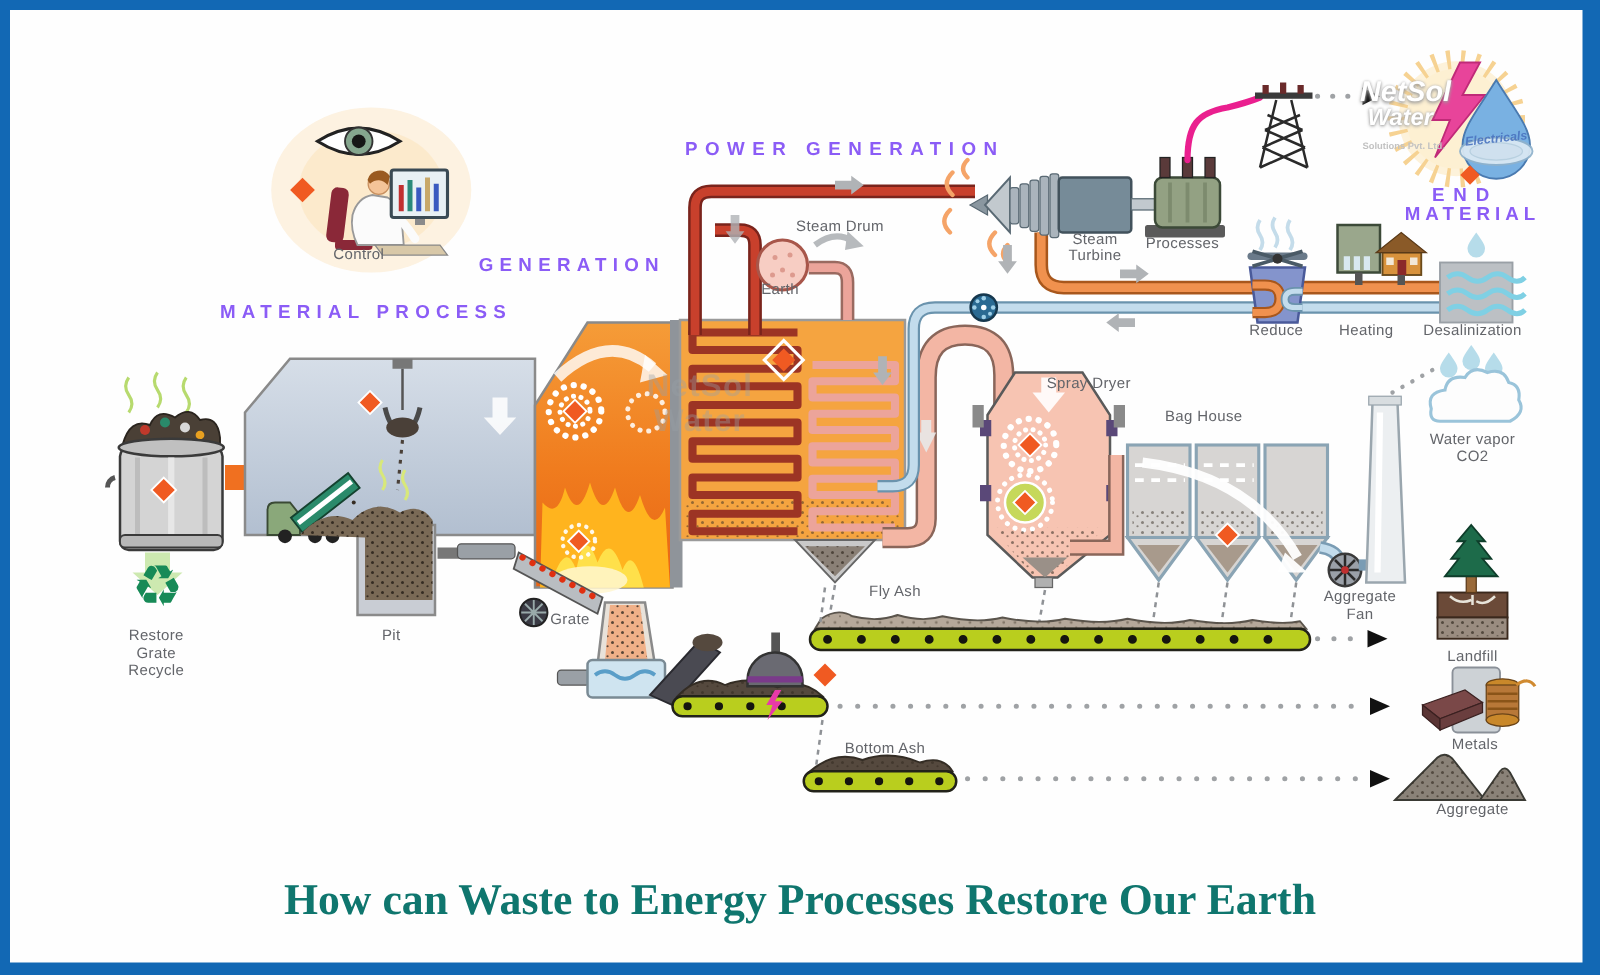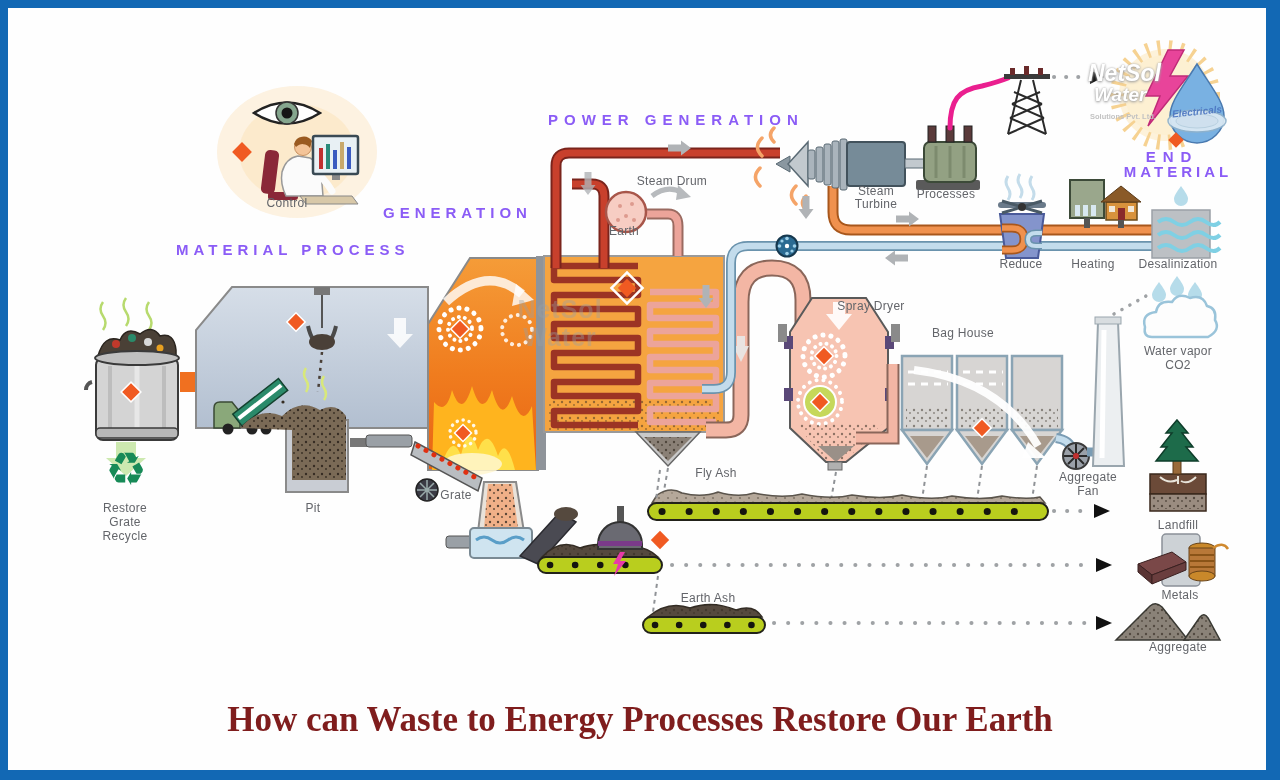--- a/index.html
+++ b/index.html
@@ -33,21 +33,21 @@
   .l-ind1{left:1088px;top:471px}.l-ind2{left:1088px;top:485px}
   .l-wv1{left:1178px;top:345px}.l-wv2{left:1178px;top:359px}
   .l-landfill{left:1178px;top:519px}
   .l-metals{left:1180px;top:589px}
   .l-aggregate{left:1178px;top:641px}
   .l-pit{left:313px;top:502px}
   .l-grate{left:456px;top:489px}
   .l-bottomash{left:708px;top:592px}
   .l-reduce{left:125px;top:502px}.l-reuse{left:125px;top:516px}.l-recycle{left:125px;top:530px}
   .title{position:absolute;left:640px;top:700px;transform:translateX(-50%);
-         font:700 35px "Liberation Serif",serif;color:#7f1d1d;white-space:nowrap;}
+         font:700 35px "Liberation Serif",serif;color:#0f766e;white-space:nowrap;}
   .watermark{position:absolute;left:560px;top:296px;transform:translateX(-50%);
          font:700 25px "Liberation Sans",sans-serif;color:#98a0a6;opacity:.38;
          text-align:center;letter-spacing:1px;line-height:1.1;}
   .recy{position:absolute;left:126px;top:446px;transform:translateX(-50%);
         font-size:46px;line-height:1;color:#178a57;}
   .lg1{position:absolute;left:1088px;top:60px;font:italic 700 23px "Liberation Sans",sans-serif;
        color:#fff;text-shadow:0 1px 3px #9a9a9a,0 0 2px #bbb;}
   .lg2{position:absolute;left:1094px;top:84px;font:italic 700 19px "Liberation Sans",sans-serif;
        color:#fff;text-shadow:0 1px 3px #9a9a9a,0 0 2px #bbb;}
   .lg3{position:absolute;left:1090px;top:112px;font:700 7.5px "Liberation Sans",sans-serif;color:#c2c2c2;text-align:right;}
@@ -553,21 +553,21 @@
   <div class="lbl l-flyash">Fly Ash</div>
   <div class="lbl l-ind1">Aggregate</div>
   <div class="lbl l-ind2">Fan</div>
   <div class="lbl l-wv1">Water vapor</div>
   <div class="lbl l-wv2">CO2</div>
   <div class="lbl l-landfill">Landfill</div>
   <div class="lbl l-metals">Metals</div>
   <div class="lbl l-aggregate">Aggregate</div>
   <div class="lbl l-pit">Pit</div>
   <div class="lbl l-grate">Grate</div>
-  <div class="lbl l-bottomash">Earth Ash</div>
+  <div class="lbl l-bottomash">Bottom Ash</div>
   <div class="lbl l-reduce">Restore</div>
   <div class="lbl l-reuse">Grate</div>
   <div class="lbl l-recycle">Recycle</div>
 
   <div class="recy">♻</div>
 
   <div class="watermark">
     <div>NetSol</div>
     <div>Water</div>
   </div>

